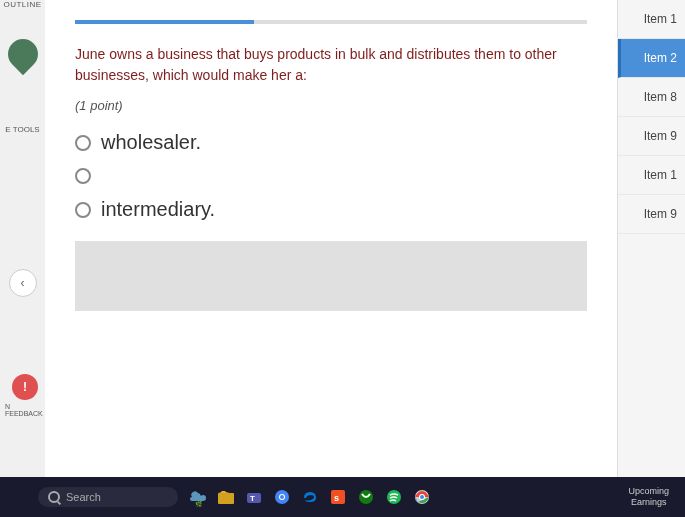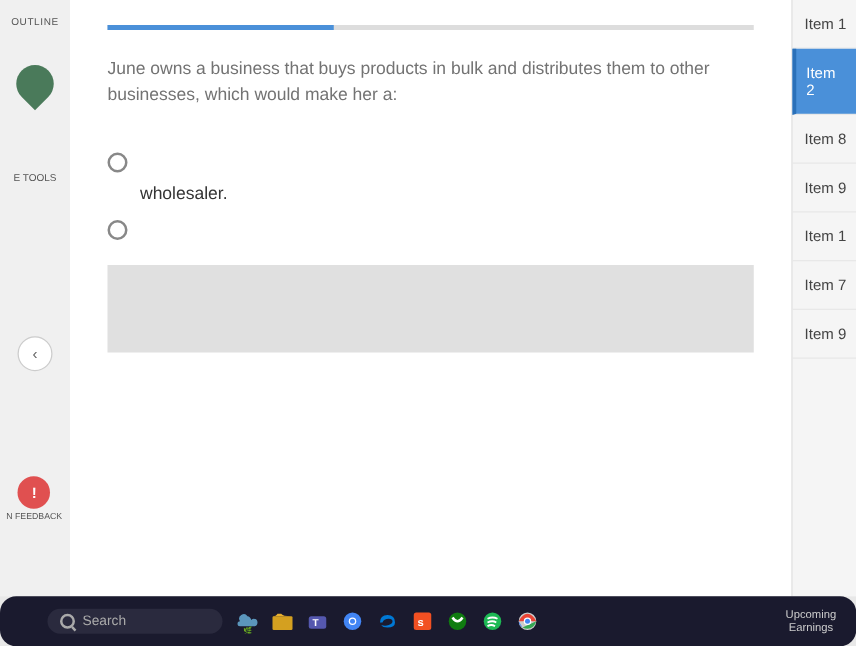--- a/index.html
+++ b/index.html
@@ -18,26 +18,26 @@
       top: 0;
       left: 0;
       right: 0;
       bottom: 40px;
       background: #f0f0f0;
       display: flex;
     }
 
     
     .left-sidebar {
-      width: 56px;
+      width: 45px;
       background: #f0f0f0;
       display: flex;
       flex-direction: column;
       align-items: center;
-      padding-top: 13px;
+      padding-top: 0;
       position: relative;
     }
 
     .outline-label {
       font-size: 8px;
       color: #555;
       letter-spacing: 0.5px;
       writing-mode: horizontal-tb;
       margin-bottom: 20px;
     }
@@ -120,21 +120,21 @@
     }
 
     .progress-bar-fill {
       height: 100%;
       background: #4a90d9;
       width: 35%;
     }
 
     .question-text {
       font-size: 14px;
-      color: #737373;
+      color: #7f1d1d;
       line-height: 1.5;
       margin-bottom: 12px;
     }
 
     .points-label {
       font-size: 13px;
       color: #555;
       font-style: italic;
       margin-bottom: 18px;
     }
@@ -150,35 +150,34 @@
       width: 16px;
       height: 16px;
       border-radius: 50%;
       border: 2px solid #888;
       margin-right: 10px;
       flex-shrink: 0;
       background: white;
     }
 
     .option-text {
-      font-size: 14px;
+      font-size: 20px;
       color: #333;
-      margin-top: 48px;
     }
 
     .gray-box {
       width: 100%;
       height: 70px;
       background: #e0e0e0;
       margin-top: 20px;
     }
 
     
     .right-sidebar {
-      width: 52px;
+      width: 68px;
       background: #f5f5f5;
       display: flex;
       flex-direction: column;
       border-left: 1px solid #ddd;
     }
 
     .sidebar-item {
       padding: 12px 8px;
       font-size: 12px;
       color: #444;
@@ -202,21 +201,20 @@
       position: absolute;
       bottom: 0;
       left: 0;
       right: 0;
       height: 40px;
       background: #1a1a2e;
       display: flex;
       align-items: center;
       padding: 0 8px;
       gap: 6px;
-      border-radius: 13px;
     }
 
     .taskbar-btn {
       display: flex;
       align-items: center;
       justify-content: center;
       cursor: pointer;
     }
 
     .win-icon {
@@ -326,50 +324,52 @@
       <div class="feedback-icon">!</div>
       <span class="feedback-label">N FEEDBACK</span>
     </div>
   </div>
 
   <div class="center-content">
     <div class="progress-bar-container">
       <div class="progress-bar-fill"></div>
     </div>
     <p class="question-text">June owns a business that buys products in bulk and distributes them to other businesses, which would make her a:</p>
+    <p class="points-label">(1 point)</p>
 
     <div class="radio-option">
       <div class="radio-circle"></div>
       <span class="option-text">wholesaler.</span>
     </div>
     <div class="radio-option">
       <div class="radio-circle"></div>
     </div>
+    <div class="radio-option">
+      <div class="radio-circle"></div>
+      <span class="option-text">intermediary.</span>
+    </div>
 
     <div class="gray-box"></div>
   </div>
 
   <div class="right-sidebar">
     <div class="sidebar-item">
       <span>Item 1</span>
     </div>
     <div class="sidebar-item highlighted">
       <span>Item 2</span>
     </div>
     <div class="sidebar-item">
       <span>Item 8</span>
     </div>
     <div class="sidebar-item">
       <span>Item 9</span>
     </div>
     <div class="sidebar-item">
       <span>Item 1</span>
-    </div>
-    <div class="sidebar-item">
-      <span>Item 7</span>
     </div>
     <div class="sidebar-item">
       <span>Item 9</span>
     </div>
   </div>
 </div>
 
 <div class="taskbar">
   <div class="win-icon taskbar-btn">
     <div class="win-icon-square"></div>

